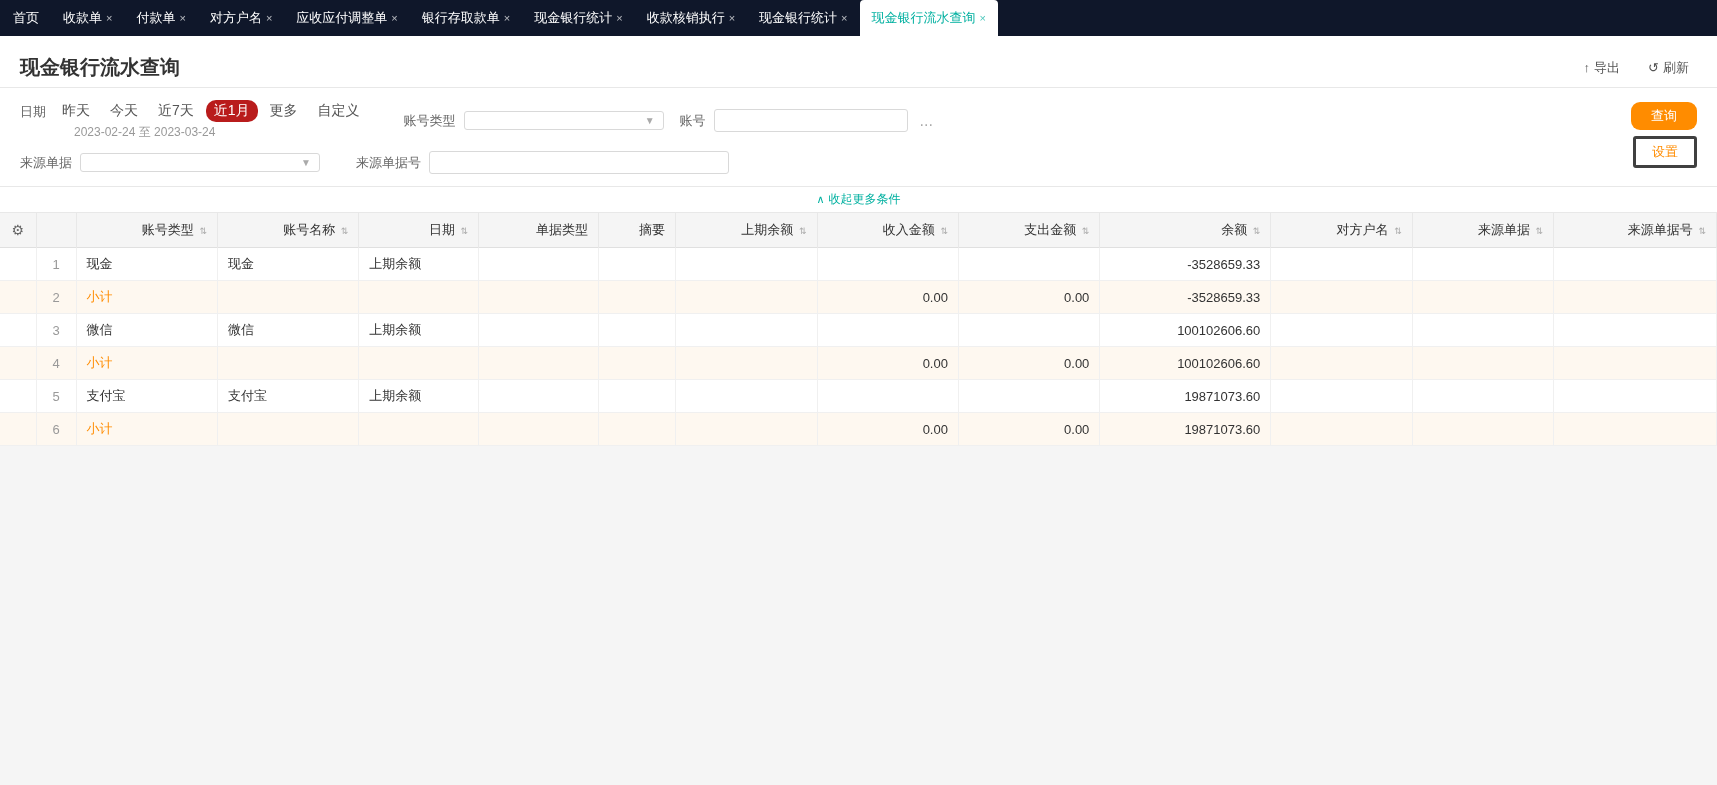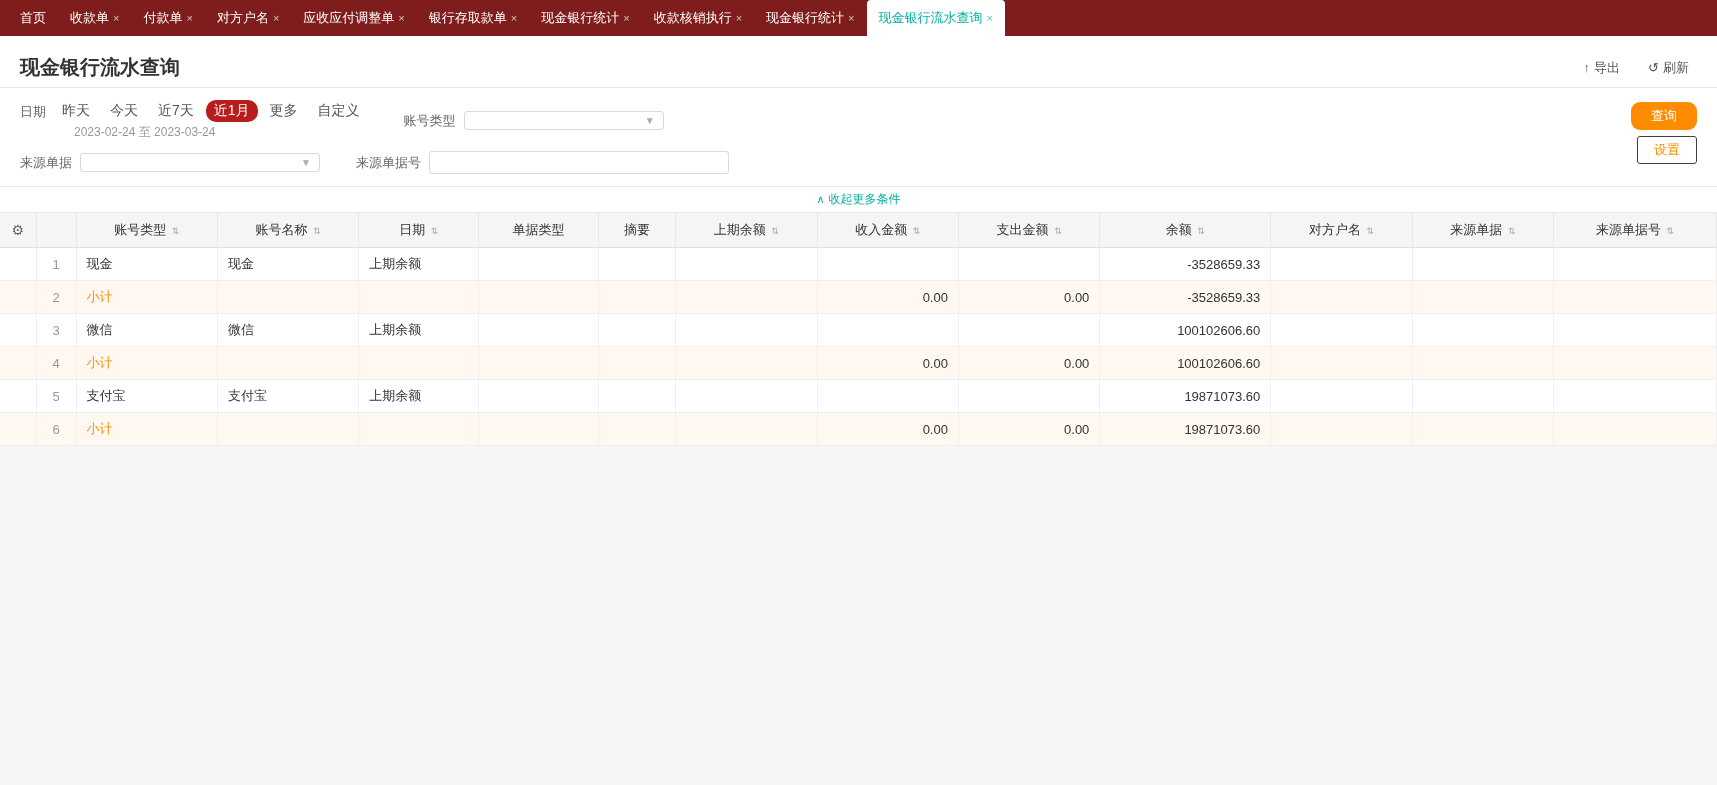--- a/index.html
+++ b/index.html
@@ -1,24 +1,24 @@
 <!DOCTYPE html>
 <html><head>
   <meta charset="utf-8">
   <style>
     * { box-sizing: border-box; margin: 0; padding: 0; font-family: 'Microsoft YaHei', Arial, sans-serif; }
     body { background: #f5f5f5; font-size: 13px; }
 
     
     .top-nav {
-      background: #7f1d1d;
+      background: #0f172a;
       display: flex;
       align-items: center;
       height: 36px;
-      padding: 0 8px;
+      padding: 0 1px;
       overflow: hidden;
     }
     .nav-item {
       color: #fff;
       padding: 0 12px;
       height: 36px;
       line-height: 36px;
       cursor: pointer;
       white-space: nowrap;
       font-size: 13px;
@@ -129,21 +129,21 @@
       color: #fff;
       border: none;
       border-radius: 9px;
       padding: 5px 20px;
       cursor: pointer;
       font-size: 13px;
     }
     .btn-settings {
       background: #fff;
       color: #ff8c00;
-      border: 1px solid #404040;
+      border: 3px solid #404040;
       border-radius: 3px;
       padding: 4px 16px;
       cursor: pointer;
       font-size: 13px;
     }
     .more-dots {
       color: #aaa;
       font-size: 16px;
       cursor: pointer;
       margin-left: 4px;
@@ -172,21 +172,21 @@
       width: 100%;
       border-collapse: collapse;
       font-size: 13px;
     }
     thead tr {
       background: #f5f5f5;
       border-bottom: 1px solid #e0e0e0;
     }
     thead th {
       padding: 8px 10px;
-      text-align: center;
+      text-align: right;
       color: #333;
       font-weight: normal;
       white-space: nowrap;
       border-right: 1px solid #e8e8e8;
       position: relative;
     }
     thead th .sort-arrows {
       display: inline-block;
       font-size: 9px;
       color: #aaa;
@@ -292,20 +292,25 @@
         </div>
 
         <div style="display:flex; align-items:center; gap:8px; margin-left:20px;">
           <span class="filter-label">账号类型</span>
           <div class="filter-select" style="min-width:200px;">
             <span></span>
             <span class="arrow-down">▼</span>
           </div>
         </div>
 
+        <div style="display:flex; align-items:center; gap:8px;">
+          <span class="filter-label">账号</span>
+          <input class="filter-input" style="min-width: 160px;">
+          <span class="more-dots">...</span>
+        </div>
       </div>
 
       <div style="display:flex; align-items:center; gap:16px; flex-wrap:wrap;">
 
         <div style="display:flex; align-items:center; gap:8px;">
           <span class="filter-label">来源单据</span>
           <div class="filter-select" style="min-width:240px;">
             <span></span>
             <span class="arrow-down">▼</span>
           </div>

